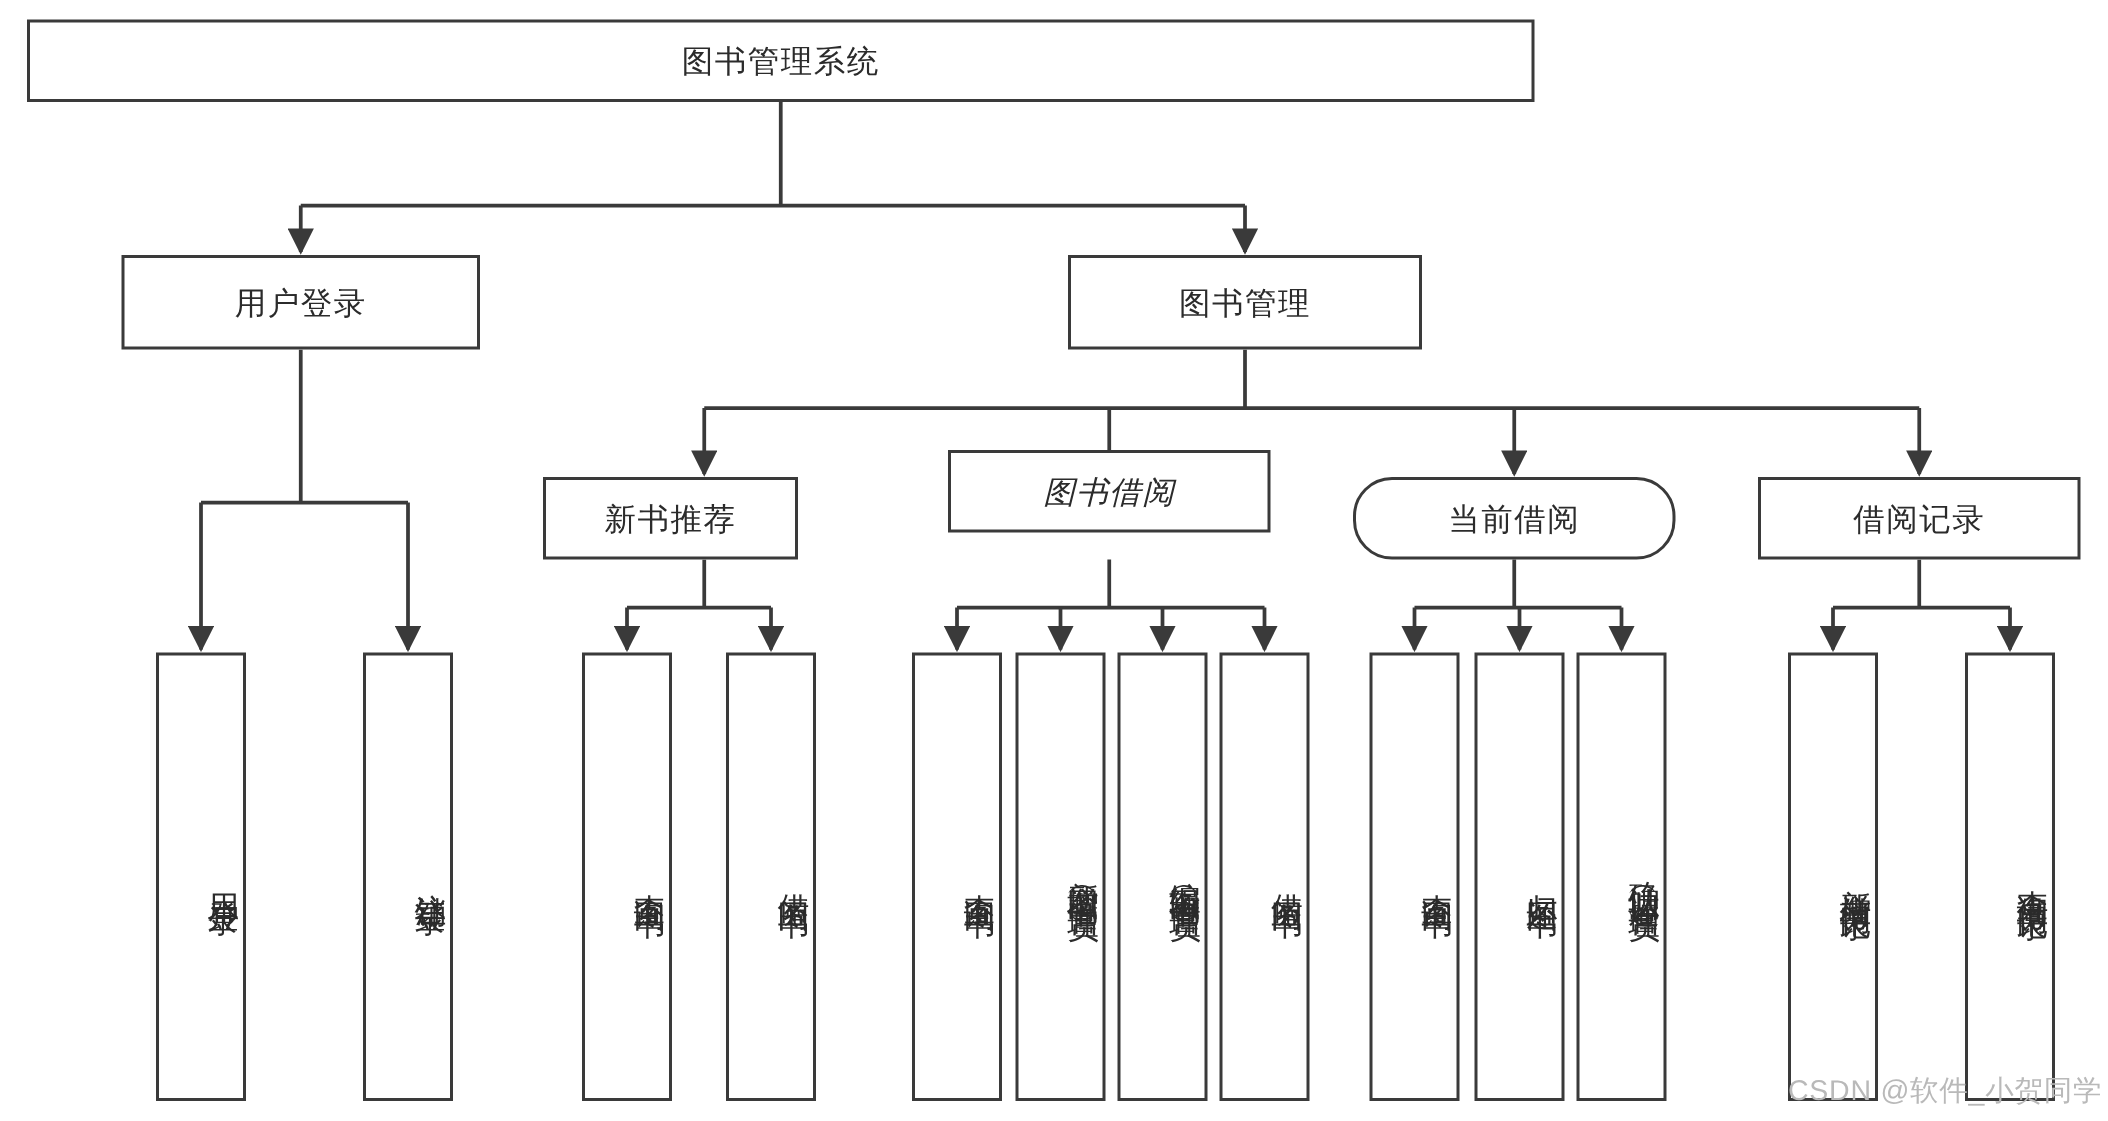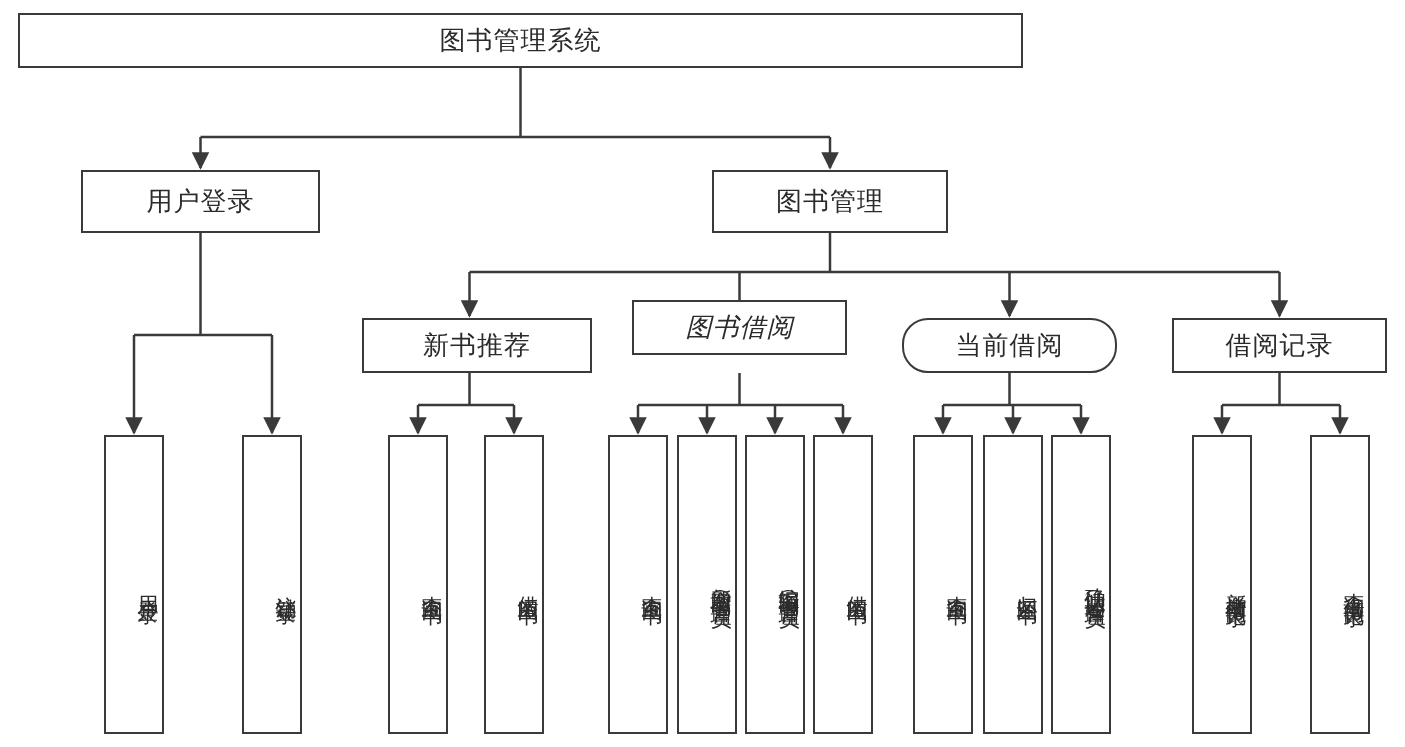--- a/index.html
+++ b/index.html
@@ -28,21 +28,21 @@
     position: absolute;
     box-sizing: border-box;
     border: 2px solid #3a3a3a;
     background: #ffffff;
     display: flex;
     align-items: center;
     justify-content: center;
     color: #2b2b2b;
   }
   .node.horizontal {
-    font-size: 26px;
+    font-size: 21px;
     letter-spacing: 1px;
   }
   .node.vertical {
     writing-mode: vertical-rl;
     text-orientation: upright;
     font-size: 21px;
     letter-spacing: 3px;
     padding: 6px 0;
     align-items: flex-start;
     justify-content: center;
@@ -113,21 +113,21 @@
   <div id="nodes-layer">
       <div class="node horizontal" style="left: 18px; top: 13px; width: 1005px; height: 55px;">
         <span class="node-label">图书管理系统</span>
       </div>
       <div class="node horizontal" style="left: 81px; top: 170px; width: 239px; height: 63px;">
         <span class="node-label">用户登录</span>
       </div>
       <div class="node horizontal" style="left: 712px; top: 170px; width: 236px; height: 63px; justify-content: center;">
         <span class="node-label">图书管理</span>
       </div>
-      <div class="node horizontal" style="left: 362px; top: 318px; width: 230px; height: 55px;">
+      <div class="node horizontal" style="left: 362px; top: 318px; width: 170px; height: 55px;">
         <span class="node-label">新书推荐</span>
       </div>
       <div class="node horizontal" style="left: 632px; top: 300px; width: 215px; height: 55px; font-style: italic;">
         <span class="node-label">图书借阅</span>
       </div>
       <div class="node horizontal" style="left: 902px; top: 318px; width: 215px; height: 55px; border-radius: 26px;">
         <span class="node-label">当前借阅</span>
       </div>
       <div class="node horizontal" style="left: 1172px; top: 318px; width: 215px; height: 55px;">
         <span class="node-label">借阅记录</span>
@@ -166,14 +166,15 @@
         <span class="node-label">确认归还（管理员）</span>
       </div>
       <div class="node vertical" style="left: 1192px; top: 435px; width: 60px; height: 299px;">
         <span class="node-label">新增借阅记录</span>
       </div>
       <div class="node vertical" style="left: 1310px; top: 435px; width: 60px; height: 299px;">
         <span class="node-label">查询借阅记录</span>
       </div>
     </div>
 
+  <div class="watermark" style="left: 1192px; top: 714px;">CSDN @软件_小贺同学</div>
 
 </div>
 
 </body></html>

